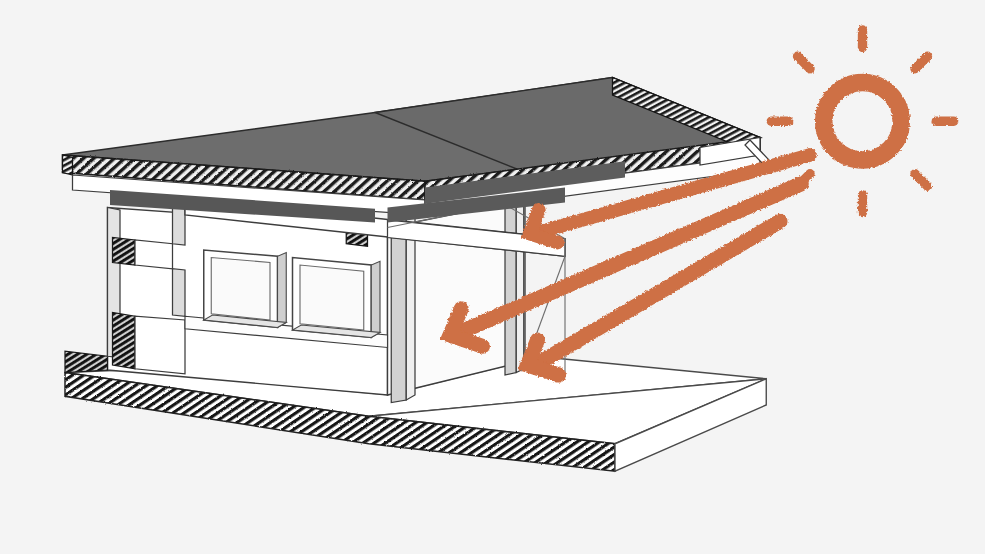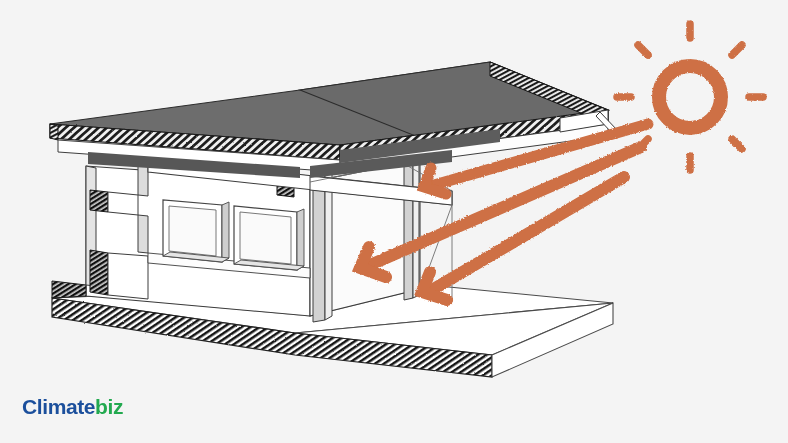--- a/index.html
+++ b/index.html
@@ -202,17 +202,14 @@
       <path d="M 369 247 L 360 268 L 386 277"></path>
     </g>
 
     <g filter="url(#roughStrong)" stroke="#ce6f44" stroke-width="12" stroke-linecap="round" fill="none">
       <line x1="624" y1="177" x2="432" y2="290"></line>
       <path d="M 430 272 L 422 292 L 447 300"></path>
     </g>
 
   </svg>
 
-  <div id="brand">
-    <span class="b-climate">Climate</span><span class="b-biz">biz</span>
-  </div>
 
 </div>
 
 </body></html>

